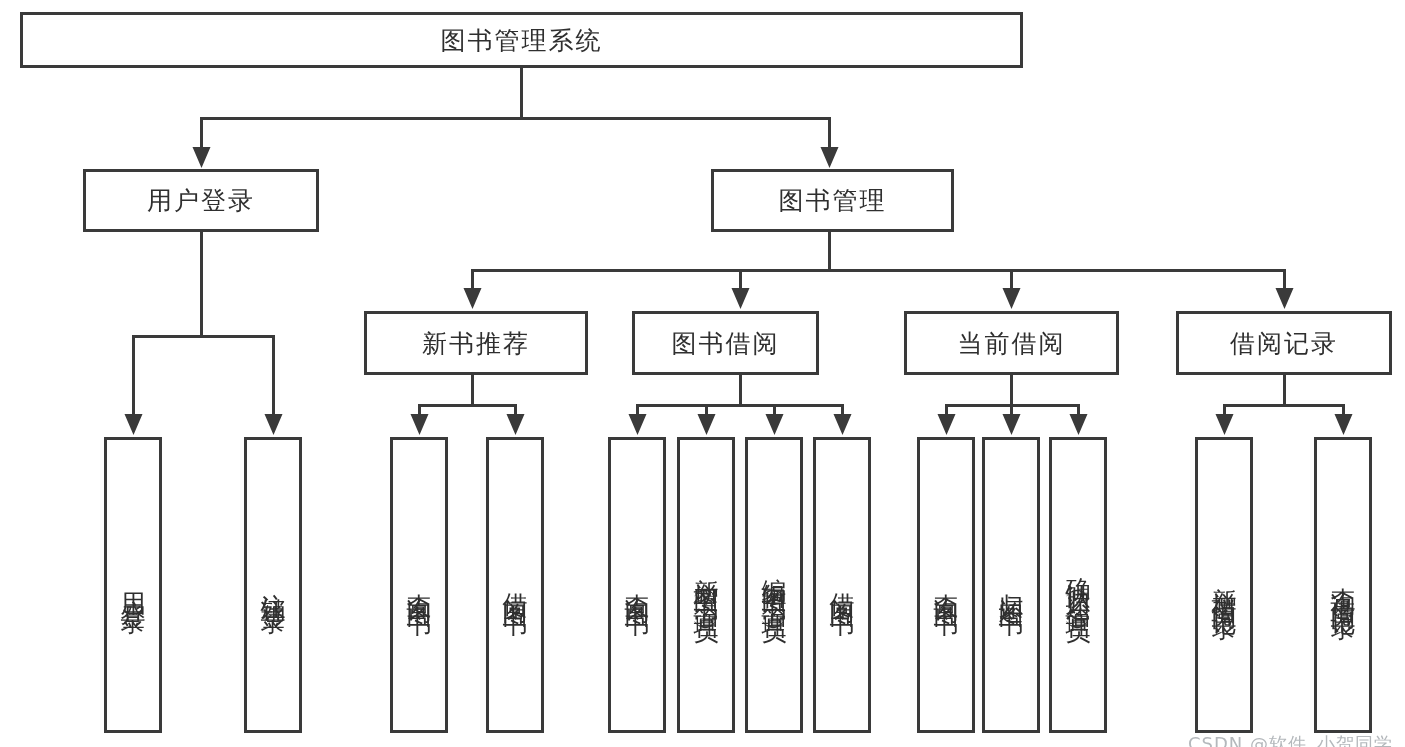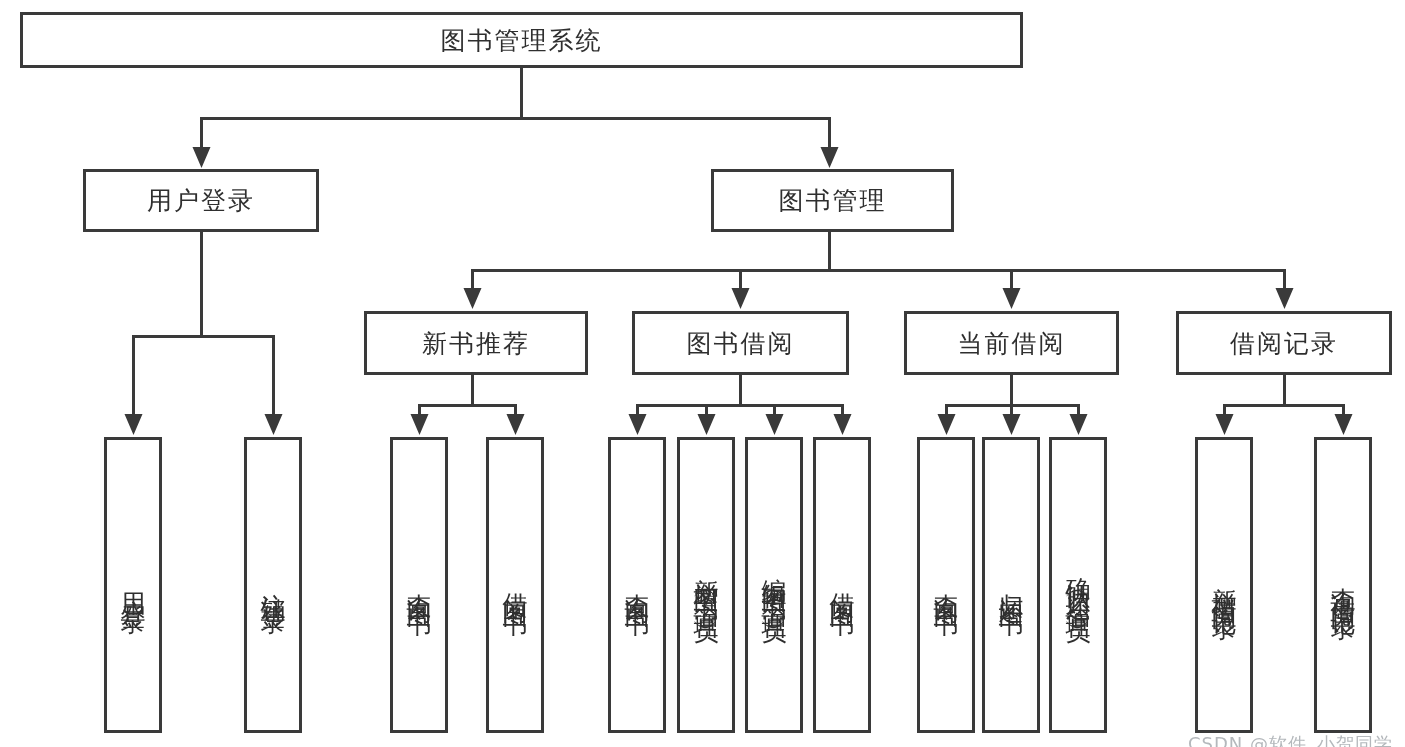--- a/index.html
+++ b/index.html
@@ -102,21 +102,21 @@
   <div class="box hbox" style="left:83px;top:169px;width:236px;height:63px;">
     <span class="lbl">用户登录</span>
   </div>
   <div class="box hbox" style="left:711px;top:169px;width:243px;height:63px;">
     <span class="lbl">图书管理</span>
   </div>
 
   <div class="box hbox" style="left:364px;top:311px;width:224px;height:64px;">
     <span class="lbl">新书推荐</span>
   </div>
-  <div class="box hbox" style="left:632px;top:311px;width:217px;height:64px;">
+  <div class="box hbox" style="left:632px;top:311px;width:187px;height:64px;">
     <span class="lbl">图书借阅</span>
   </div>
   <div class="box hbox" style="left:904px;top:311px;width:215px;height:64px;">
     <span class="lbl">当前借阅</span>
   </div>
   <div class="box hbox" style="left:1176px;top:311px;width:216px;height:64px;">
     <span class="lbl">借阅记录</span>
   </div>
 
   <div class="box vbox" style="left:104px;top:437px;width:58px;height:296px;">

